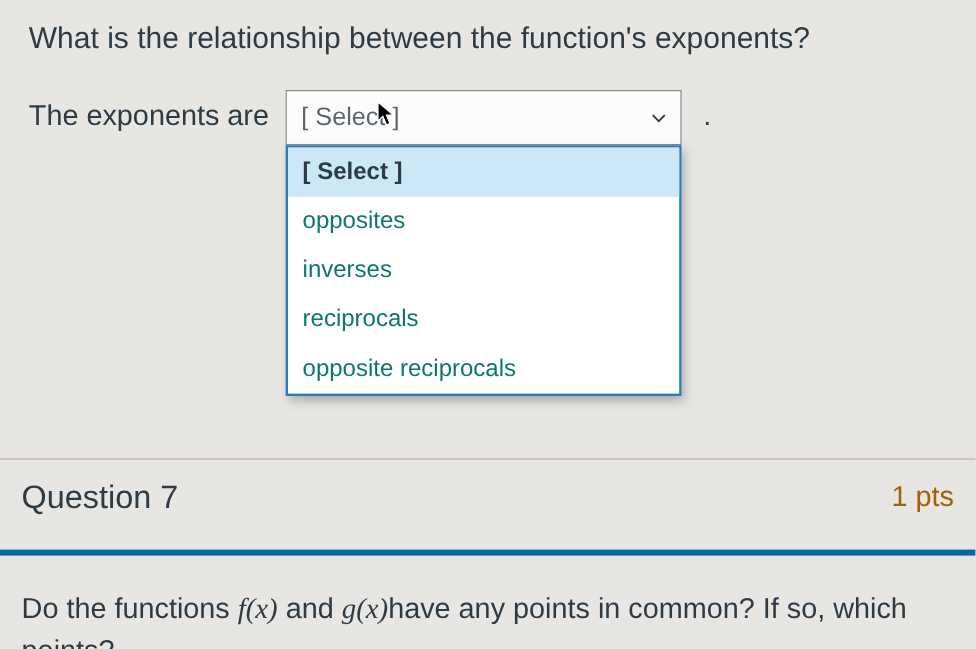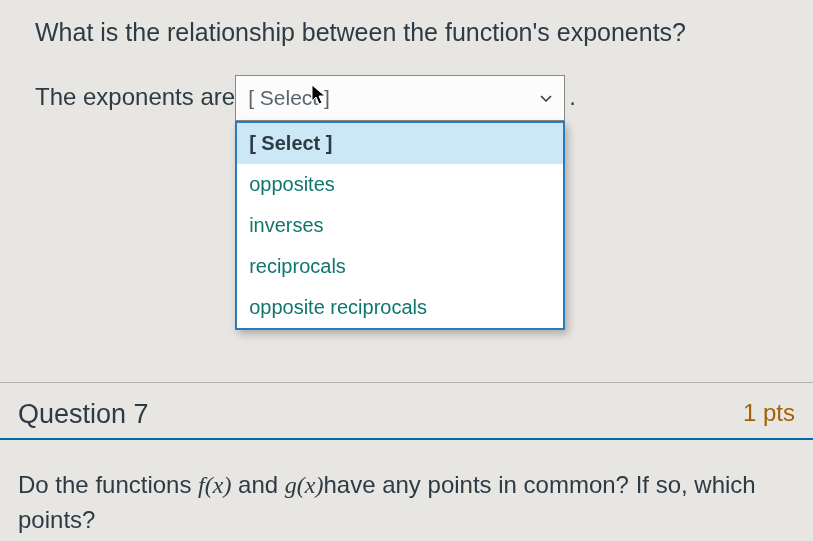--- a/index.html
+++ b/index.html
@@ -9,31 +9,32 @@
     }
     body {
       font-family: -apple-system, BlinkMacSystemFont, "Segoe UI", Helvetica, Arial, sans-serif;
       background: #e8e6e3;
       width: 813px;
       height: 541px;
       overflow: hidden;
       color: #2d3b45;
     }
     .container {
-      padding: 18px 18px 0 35px;
+      padding: 18px 18px 0 24px;
     }
     .question-text {
       font-size: 25px;
       color: #2d3b45;
       margin-bottom: 28px;
       font-weight: 400;
     }
     .answer-row {
       display: flex;
       align-items: flex-start;
+      gap: 14px;
       margin-bottom: 0;
     }
     .lead-text {
       font-size: 24px;
       color: #2d3b45;
       padding-top: 8px;
     }
     .select-wrap {
       position: relative;
     }
@@ -82,22 +83,23 @@
       padding-top: 8px;
       margin-left: 4px;
     }
     .section-divider {
       border-top: 1px solid #b5b2ae;
       margin-top: 52px;
     }
     .question-header {
       display: flex;
       justify-content: space-between;
-      padding: 16px 18px 8px 18px;
-      border-bottom: 2px solid #0369a1;
+      align-items: center;
+      padding: 16px 18px 28px 18px;
+      border-bottom: 5px solid #0369a1;
     }
     .question-title {
       font-size: 27px;
       font-weight: 400;
       color: #2d3b45;
     }
     .points {
       font-size: 24px;
       color: #a16207;
     }

